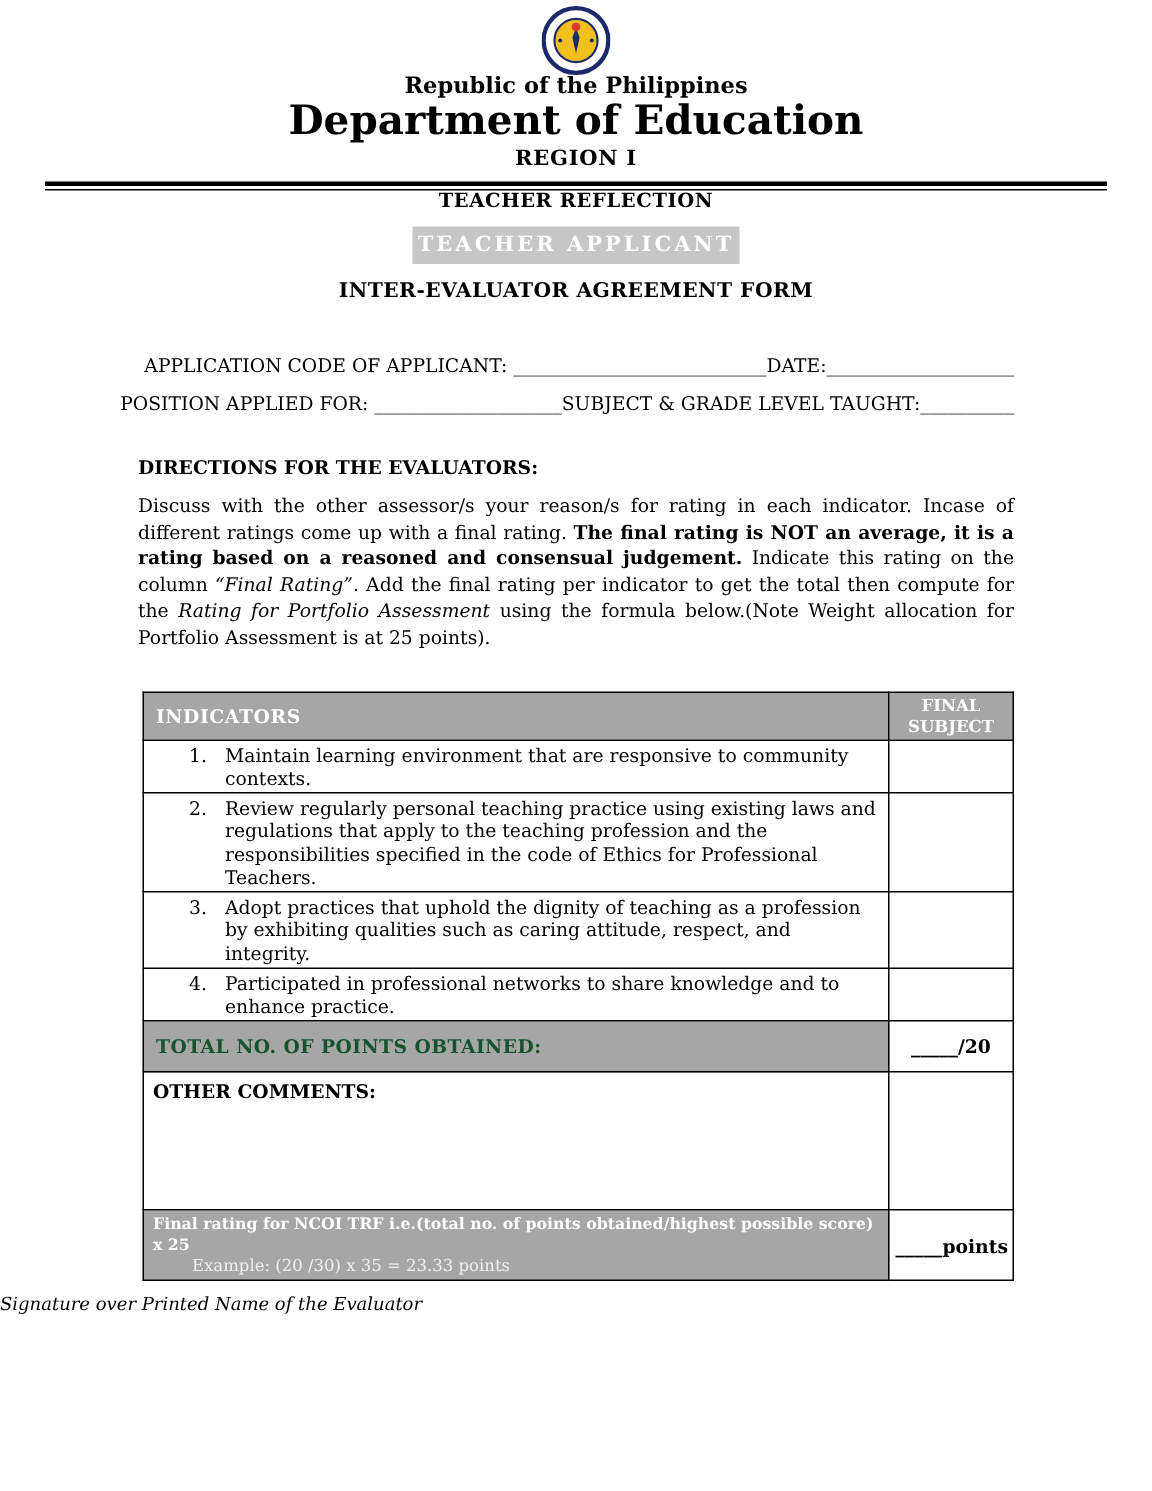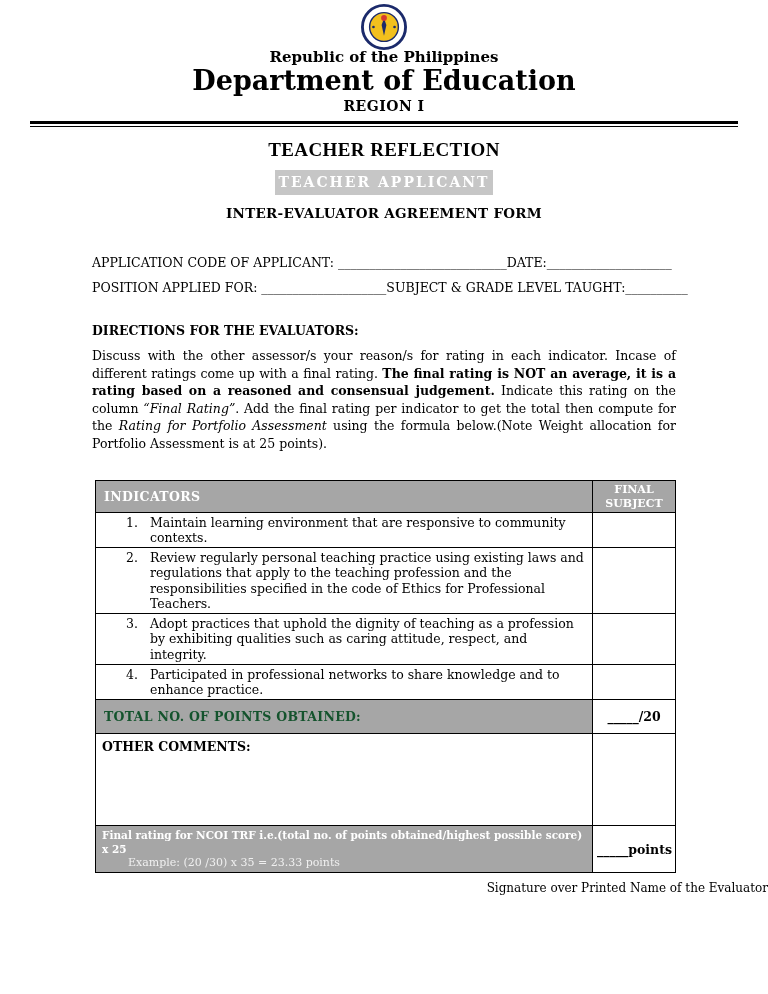--- a/index.html
+++ b/index.html
@@ -14,32 +14,32 @@
 
   
   .letterhead { text-align: center; padding-top: 4px; }
   .seal { display: block; margin: 0 auto; }
   .republic { font-size: 15px; font-weight: bold; margin-top: -2px; }
   .department { font-size: 27px; font-weight: bold; line-height: 1.05; margin-top: 1px; }
   .region { font-size: 14px; font-weight: bold; margin-top: 3px; letter-spacing: 0.5px; }
   .division { font-family: "Liberation Sans", sans-serif; font-size: 13.5px; font-weight: bold; margin-top: 3px; }
   .rule { margin: 7px 30px 0 30px; border-top: 3.5px solid #000; border-bottom: 1.5px solid #000; height: 6px; }
 
-  .doc-title { text-align: center; font-weight: bold; font-size: 19px; margin-top: 12px; letter-spacing: 0.4px; font-family: Liberation Serif, serif; }
+  .doc-title { text-align: center; font-weight: bold; font-size: 13px; margin-top: 0; letter-spacing: 0.4px; }
   .badge {
     width: 218px; margin: 9px auto 0 auto;
     background: #c6c6c6; color: #ffffff;
     text-align: center; font-weight: bold; font-size: 14px;
     letter-spacing: 2px; padding: 4px 0 5px 0;
   }
   .form-title { text-align: center; font-weight: bold; font-size: 13.5px; margin-top: 10px; letter-spacing: 0.3px; }
 
   
   .fields { margin: 34px 92px 0 92px; font-size: 12.5px; }
-  .field-row { display: flex; justify-content: flex-start; margin-bottom: 10px; }
+  .field-row { display: flex; justify-content: flex-end; margin-bottom: 10px; }
   .field-pair { white-space: nowrap; }
 
   
   .directions { margin: 28px 92px 0 92px; }
   .directions-heading { font-weight: bold; font-size: 12.5px; }
   .directions-text { margin-top: 9px; font-size: 12.5px; line-height: 1.4; text-align: justify; }
   .b { font-weight: bold; }
   .i { font-style: italic; }
 
   
@@ -66,21 +66,21 @@
   .total-row .value { text-align: center; font-weight: bold; vertical-align: middle !important; }
   .comments-row td { height: 92px; }
   .comments-row .label-cell { font-weight: bold; font-size: 12.5px; padding: 5px 6px !important; }
   .final-row .label-cell { background: #a6a6a6; color: #ffffff; padding: 3px 6px !important; }
   .final-row .formula { font-weight: bold; font-size: 10.5px; line-height: 1.25; }
   .final-row .example { font-size: 11px; color: #f0f0f0; padding-left: 26px; line-height: 1.25; }
   .final-row .value { text-align: center; font-weight: bold; font-size: 12.5px; vertical-align: middle !important; }
 
   
   .signatures { margin: 58px 100px 0 100px; display: flex; justify-content: space-between; font-size: 12.5px; font-weight: bold; }
-  .sig-caption { text-align: right; font-size: 12px; margin-top: 8px; }
+  .sig-caption { text-align: left; font-size: 12px; margin-top: 8px; font-style: italic; }
 </style>
 </head>
 <body>
 
 <div class="page">
 
   <div class="letterhead">
     <svg class="seal" width="46" height="46" viewBox="0 0 48 48">
       <circle cx="24" cy="24" r="22.5" fill="#ffffff" stroke="#1b2a6b" stroke-width="3"></circle>
       <circle cx="24" cy="24" r="15" fill="#f2c01d" stroke="#1b2a6b" stroke-width="1.5"></circle>

